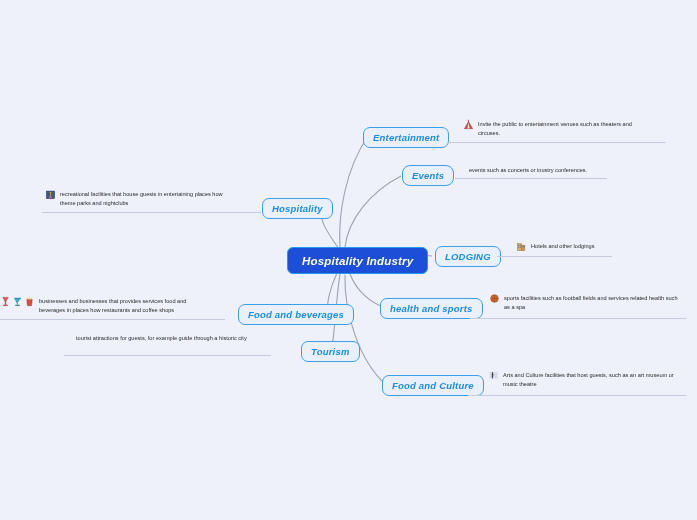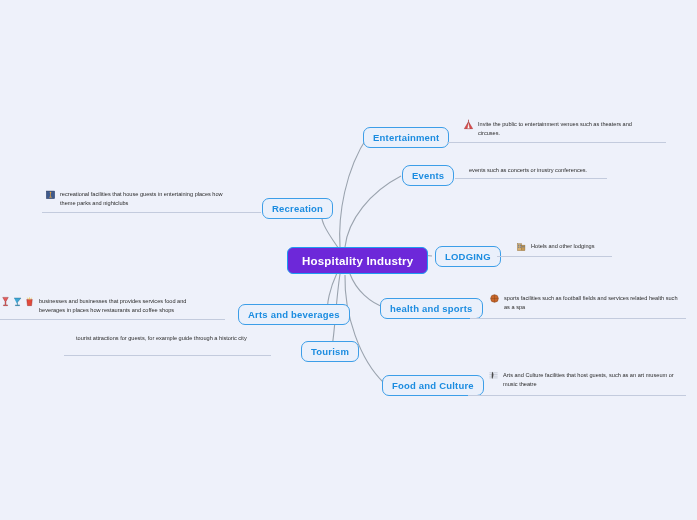--- a/index.html
+++ b/index.html
@@ -31,23 +31,24 @@
     color: #1b8ce0;
     font-weight: bold;
     font-size: 9.5px;
     letter-spacing: 0.2px;
     display: flex;
     align-items: center;
     justify-content: center;
     white-space: nowrap;
     padding: 0 9px;
     height: 21px;
+    font-style: italic;
   }
   .node.central {
-    background: #6d28d9;
+    background: #1d4ed8;
     border: 1px solid #1e9bf0;
     color: #ffffff;
     font-size: 11.5px;
     height: 27px;
     border-radius: 6px;
     padding: 4px 14px;
   }
   .note {
     position: absolute;
     display: flex;
@@ -166,36 +167,36 @@
     <span class="icons">
       <svg class="ico" viewBox="0 0 16 16">
         <path d="M2 4 H14 M2 6.5 H14 M2 9 H14 M2 11.5 H14" stroke="#9aa3ae" stroke-width="0.6"></path>
         <path d="M6 2.5 C8.5 4 8.5 9 6 13 C5 11 5.4 5 6 2.5 Z" fill="#4a4a4a"></path>
       </svg>
     </span>
     <span class="ntext">Arts and Culture facilities that host guests, such as an art museum or music theatre</span>
   </div>
 
   <div class="node" style="left:262px; top:198px;">
-    <span>Recreation</span>
+    <span>Hospitality</span>
   </div>
   <div class="underline" style="left:42px; top:212px; width:219px;"></div>
   <div class="note" style="left:45px; top:189px; width:210px;">
     <span class="icons">
       <svg class="ico" viewBox="0 0 16 16">
         <rect x="2" y="3" width="12" height="11" fill="#3e5a8c" stroke="#26345a" stroke-width="0.7"></rect>
         <path d="M8 5 L8 12 M6 12 L10 12" stroke="#e8a33d" stroke-width="1"></path>
         <circle cx="8" cy="5.2" r="1.2" fill="#e8a33d"></circle>
       </svg>
     </span>
     <span class="ntext">recreational facilities that house guests in entertaining places how theme parks and nightclubs</span>
   </div>
 
   <div class="node" style="left:238px; top:304px;">
-    <span>Arts and beverages</span>
+    <span>Food and beverages</span>
   </div>
   <div class="underline" style="left:0px; top:319px; width:225px;"></div>
   <div class="note" style="left:0px; top:296px; width:230px;">
     <span class="icons">
       <svg class="ico" viewBox="0 0 16 16">
         <path d="M4 2 H12 L8.6 8 V13 H11 V14 H5 V13 H7.4 V8 Z" fill="#e55b5b" stroke="#8f2a2a" stroke-width="0.6"></path>
       </svg>
       <svg class="ico" viewBox="0 0 16 16">
         <path d="M3 3 H13 L8 9 V13 H11 V14 H5 V13 H8" fill="#3fa7d6" stroke="#1d5f80" stroke-width="0.6"></path>
       </svg>

